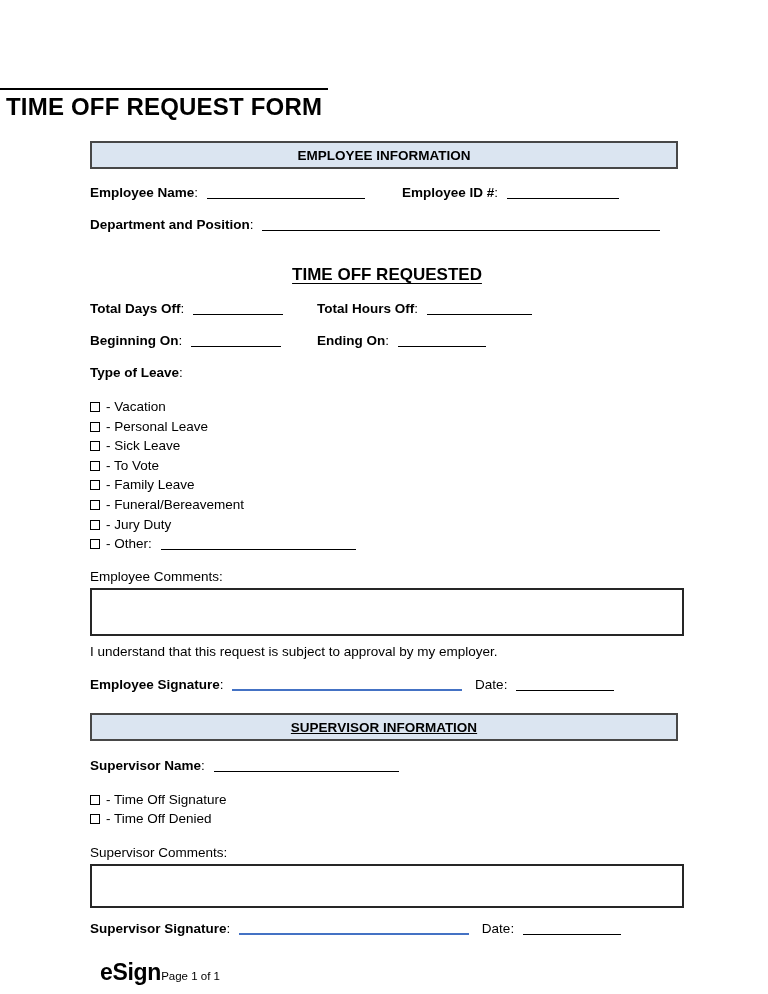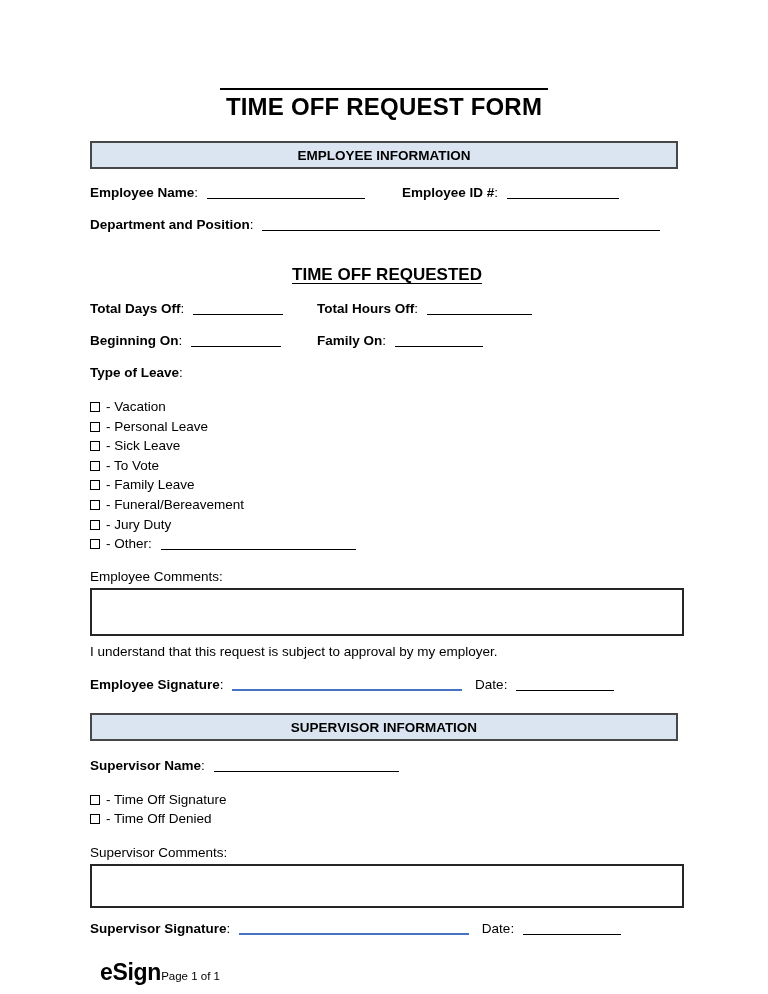--- a/index.html
+++ b/index.html
@@ -8,21 +8,21 @@
     font-family: "Liberation Sans", "DejaVu Sans", sans-serif;
     color: #000000;
   }
   .page {
     position: relative;
     width: 768px;
     height: 994px;
     background: #ffffff;
     overflow: hidden;
   }
-  .title-area { text-align: center; margin-top: 88px; }
+  .title-area { text-align: left; margin-top: 88px; }
   .title-wrap {
     display: inline-block;
     border-top: 2px solid #000;
     padding: 3px 6px 0 6px;
   }
   .form-title {
     font-size: 24px;
     font-weight: bold;
     letter-spacing: 0.2px;
     line-height: 28px;
@@ -150,21 +150,21 @@
         <span class="blank w105"></span>
       </div>
     </div>
 
     <div class="row two-col time-row">
       <div class="col-l">
         <span class="b">Beginning On</span><span>:</span>
         <span class="blank w90"></span>
       </div>
       <div class="col-r">
-        <span class="b">Family On</span><span>:</span>
+        <span class="b">Ending On</span><span>:</span>
         <span class="blank w88"></span>
       </div>
     </div>
 
     <div class="row">
       <span class="b">Type of Leave</span><span>:</span>
     </div>
 
     <div class="checkbox-list">
       <div class="cb-row">
@@ -199,21 +199,21 @@
 
     <div class="ack">I understand that this request is subject to approval by my employer.</div>
 
     <div class="sig-row">
       <span class="b">Employee Signature</span><span>:</span>
       <span class="blank sig w230"></span>
       <span class="date-part"><span>Date</span><span>:</span>
       <span class="blank w98"></span></span>
     </div>
 
-    <div class="section-bar" style="">
+    <div class="section-bar" style="text-decoration:underline;">
       <span>SUPERVISOR INFORMATION</span>
     </div>
 
     <div class="row" style="margin-top:16px;">
       <span class="b">Supervisor Name</span><span>:</span>
       <span class="blank w185"></span>
     </div>
 
     <div class="checkbox-list">
       <div class="cb-row">

